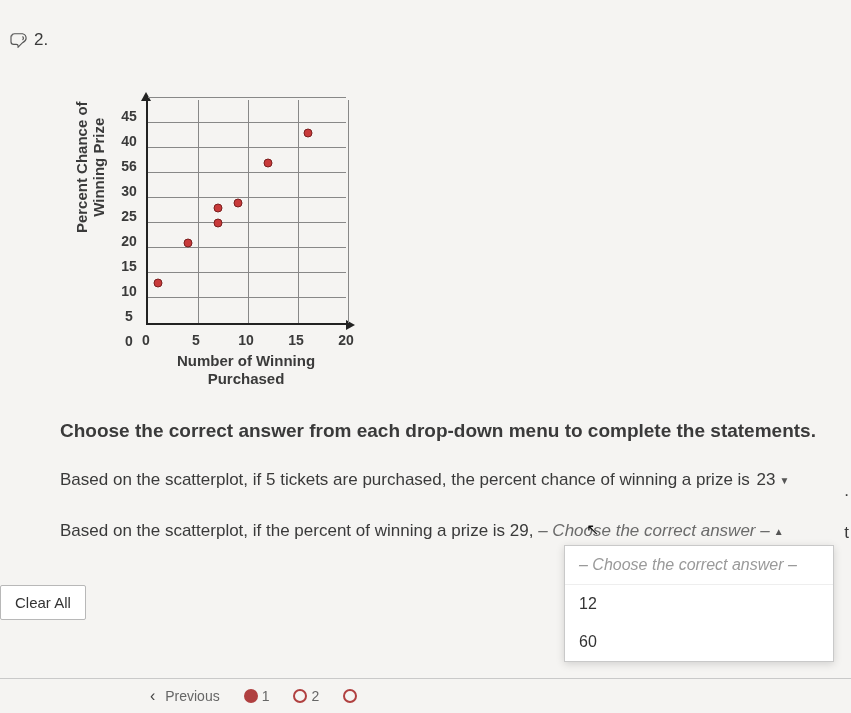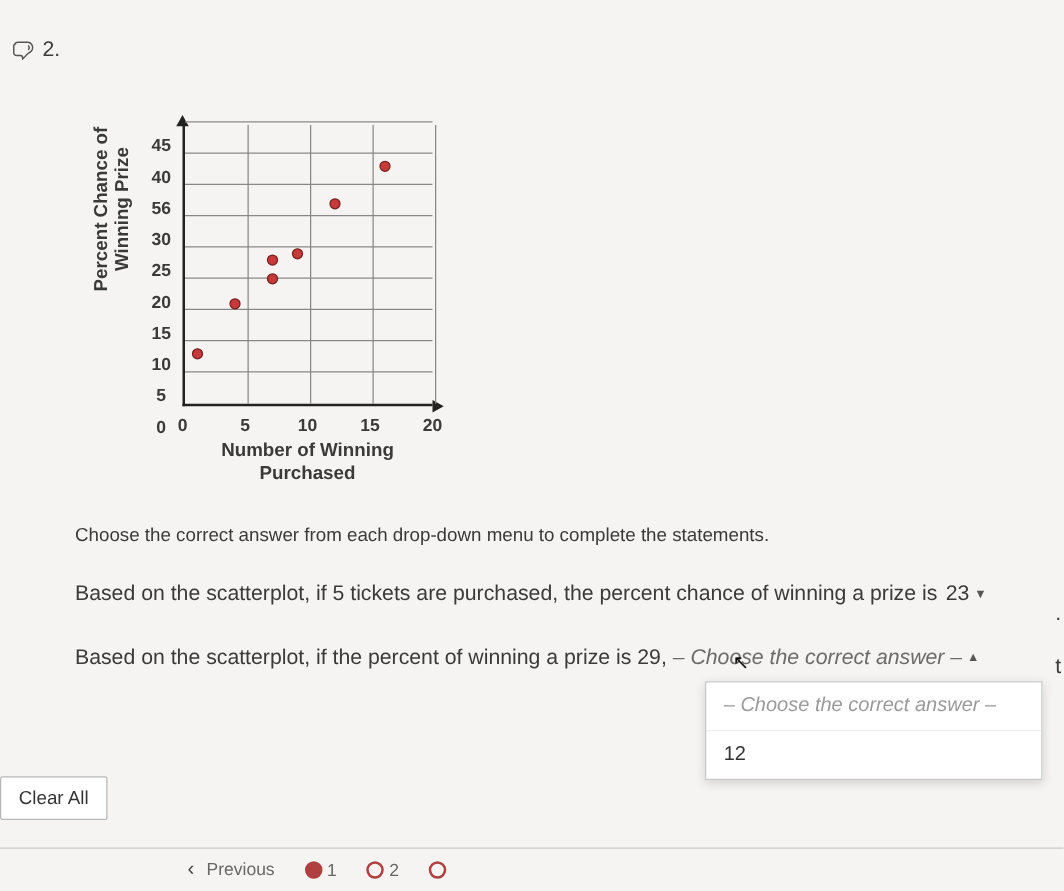--- a/index.html
+++ b/index.html
@@ -113,22 +113,23 @@
       position: absolute;
       left: 276px;
       top: 230px;
       width: 0; height: 0;
       border-top: 5px solid transparent;
       border-bottom: 5px solid transparent;
       border-left: 9px solid #222;
     }
     .instruction {
       margin: 30px 0 0 60px;
-      font-size: 15px;
+      font-size: 19px;
       max-width: 760px;
+      font-weight: bold;
     }
     .statement {
       margin: 24px 0 0 60px;
       font-size: 17px;
       max-width: 790px;
       line-height: 1.6;
     }
     .dd-value {
       color: #3a3a3a;
       padding: 0 2px;
@@ -147,21 +148,20 @@
       position: absolute;
       left: 0;
       top: 585px;
       padding: 8px 14px;
       border: 1px solid #b8b8b8;
       background: #ffffff;
       font-size: 15px;
       color: #333;
       border-radius: 2px;
       cursor: pointer;
-      margin-top: 36px;
     }
     .dropdown-panel {
       position: absolute;
       right: 17px;
       top: 545px;
       width: 270px;
       background: #fff;
       border: 1px solid #c9c9c9;
       box-shadow: 0 2px 8px rgba(0,0,0,0.15);
       font-size: 16px;
@@ -302,20 +302,21 @@
 
 <span class="trail-dot">.</span>
 <span class="trail-t">t</span>
 <span class="cursor-arrow">↖</span>
 
 <button class="clear-all">Clear All</button>
 
 <div class="dropdown-panel">
   <div class="opt-header">– Choose the correct answer –</div>
   <div class="opt">12</div>
+  <div class="opt">60</div>
 </div>
 
 <div class="bottom-bar">
   <div>
     <span class="prev-chevron">‹</span>
     <span>Previous</span>
   </div>
   <div class="page-indicator">
     <span class="page-dot filled"></span>
     <span>1</span>

